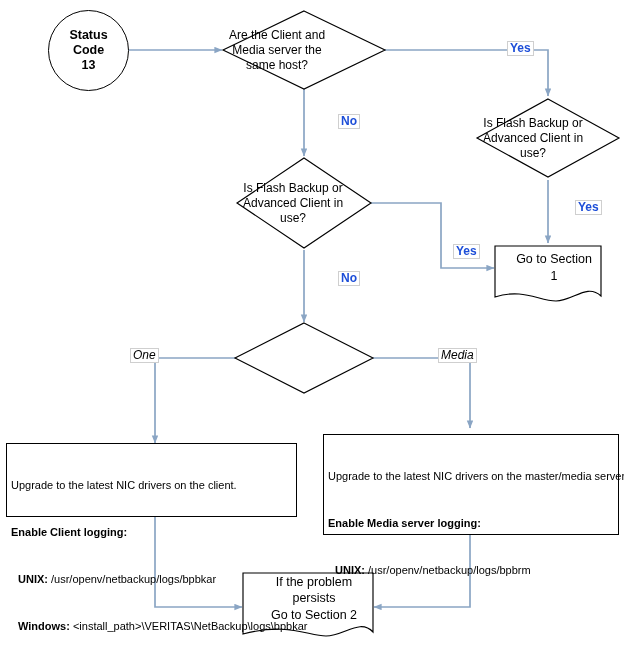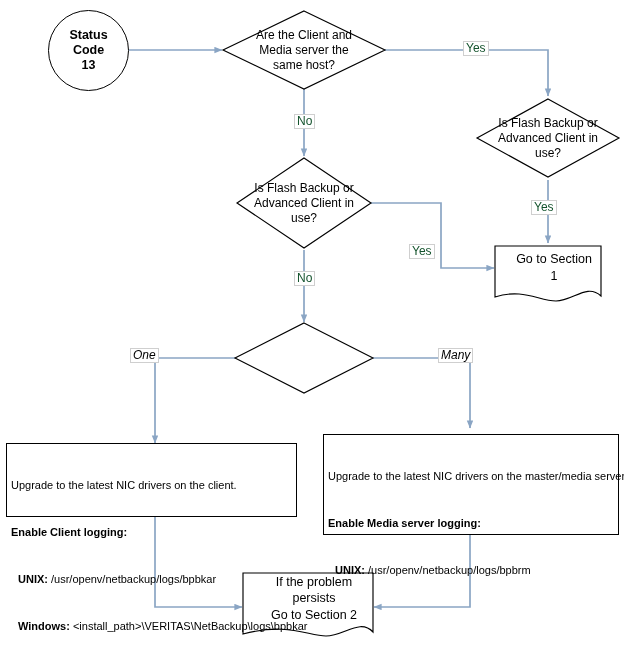--- a/index.html
+++ b/index.html
@@ -51,21 +51,20 @@
     color: #000000;
     line-height: 1.22;
     text-align: center;
     background: #ffffff;
   }
 
   
   .diamond-node {
     display: flex;
     align-items: center;
-    justify-content: center;
     text-align: center;
     font-size: 12px;
     color: #000000;
     line-height: 1.25;
   }
   .diamond-node .dlabel {
     position: relative;
     z-index: 2;
     padding: 0 6px;
   }
@@ -116,22 +115,23 @@
   .edge-label {
     position: absolute;
     font-size: 12px;
     line-height: 1.1;
     background: #ffffff;
     padding: 0px 2px;
     border: 0.6px solid #cfcfcf;
     white-space: nowrap;
   }
   .edge-label.blue {
-    color: #14532d;
-    font-weight: normal;
+    color: #1d4ed8;
+    font-weight: bold;
+    margin-left: 44px;
   }
   .edge-label.black {
     color: #000000;
     font-weight: normal;
     font-style: italic;
   }
 </style>
 </head>
 <body>
 
@@ -254,16 +254,16 @@
     <div class="edge-label blue" style="left:294px; top:114px;">No</div>
 
     <div class="edge-label blue" style="left:531px; top:200px;">Yes</div>
 
     <div class="edge-label blue" style="left:409px; top:244px;">Yes</div>
 
     <div class="edge-label blue" style="left:294px; top:271px;">No</div>
 
     <div class="edge-label black" style="left:130px; top:348px;">One</div>
 
-    <div class="edge-label black" style="left:438px; top:348px;">Many</div>
+    <div class="edge-label black" style="left:438px; top:348px;">Media</div>
 
   </div>
 </div>
 
 </body></html>

